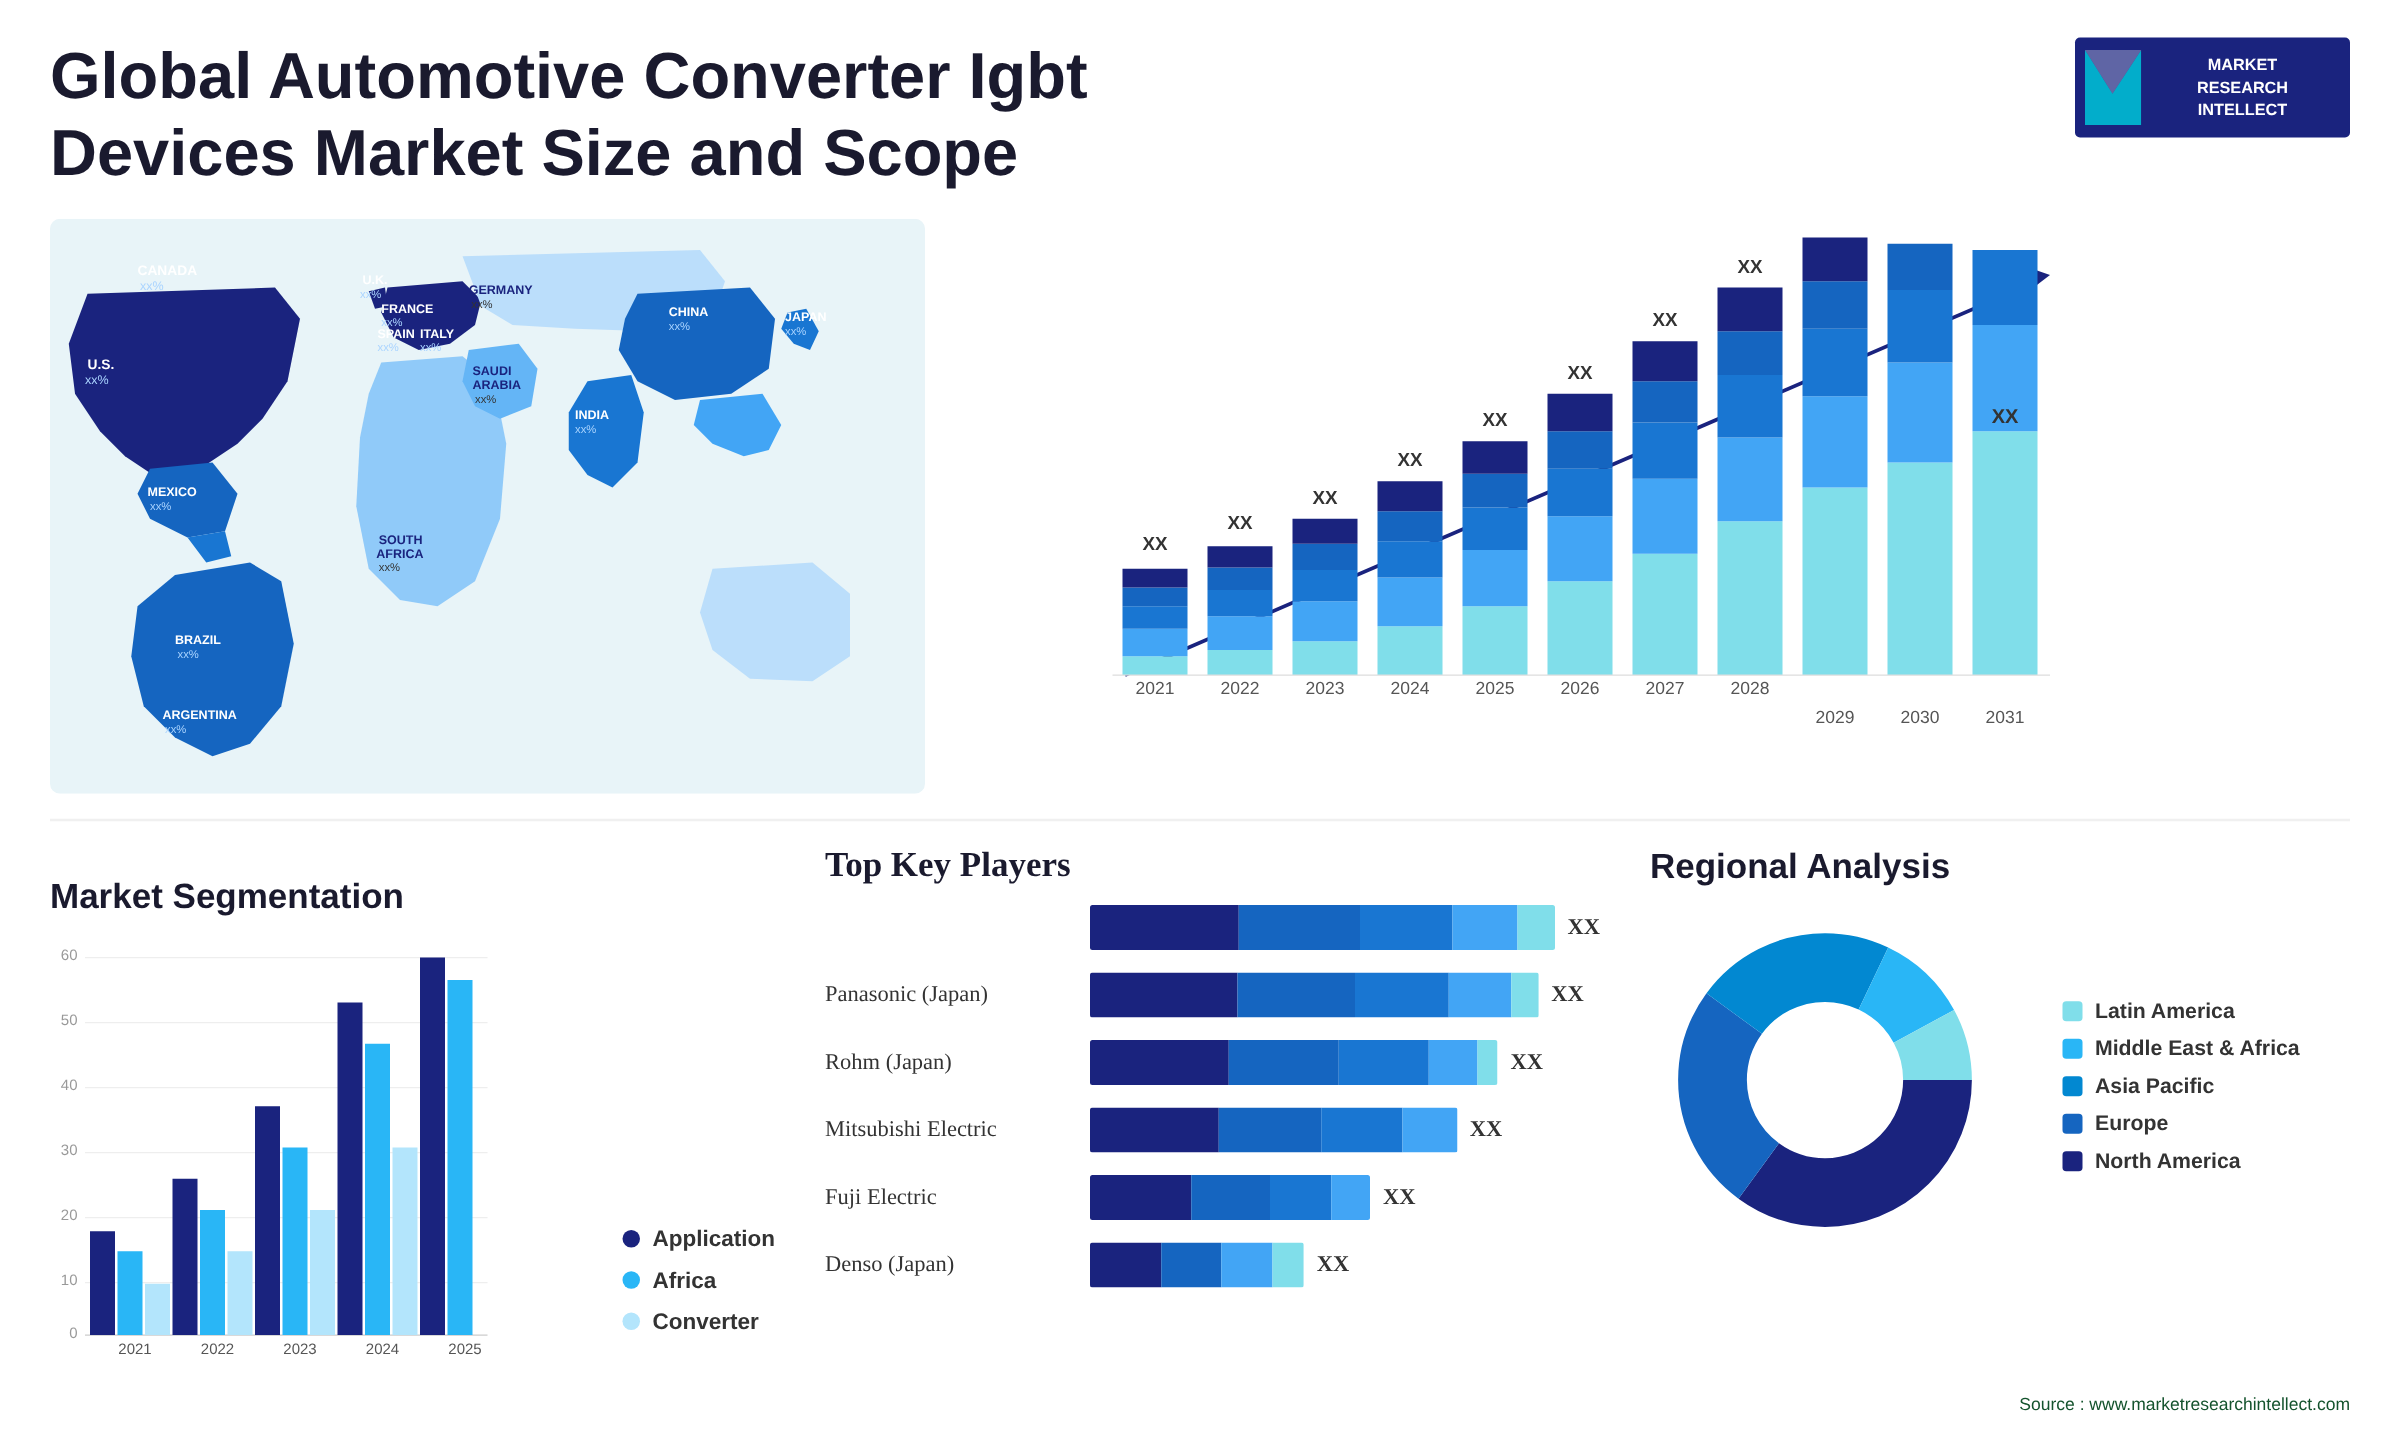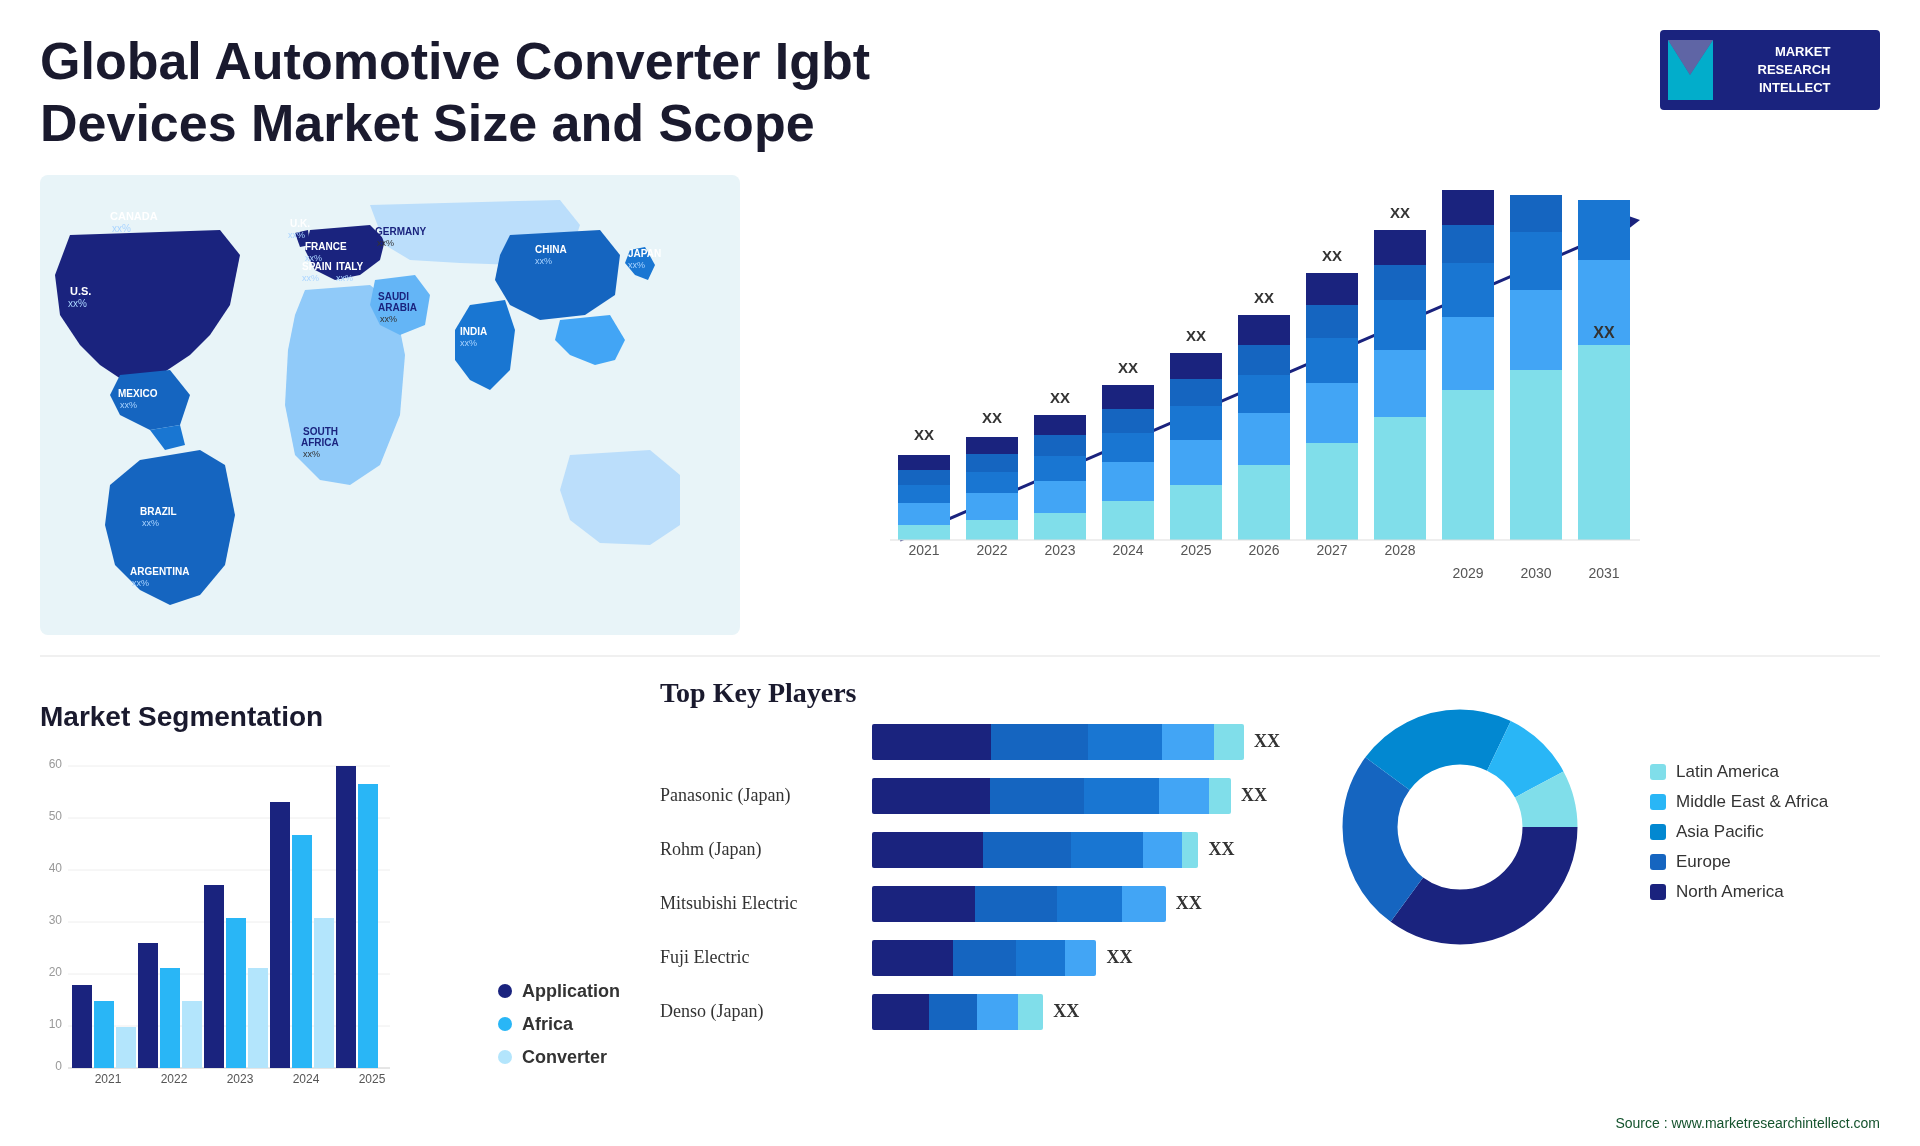--- a/index.html
+++ b/index.html
@@ -39,21 +39,21 @@
       align-items: center;
       justify-content: center;
       border-radius: 4px;
       position: relative;
       overflow: hidden;
     }
     .logo-text {
       color: white;
       font-size: 13px;
       font-weight: 700;
-      text-align: right;
+      text-align: center;
       line-height: 1.4;
       z-index: 2;
     }
     .logo-m {
       position: absolute;
       left: 8px;
       top: 50%;
       transform: translateY(-50%);
       width: 45px;
       height: 60px;
@@ -169,20 +169,21 @@
       margin-left: 10px;
     }
 
     
     .regional {
       flex: 1;
     }
     .regional-legend {
       margin-top: 20px;
       margin-left: 20px;
+      font-weight: bold;
     }
     .regional-legend-item {
       display: flex;
       align-items: center;
       gap: 10px;
       margin-bottom: 10px;
     }
     .regional-legend-dot {
       width: 16px;
       height: 16px;
@@ -586,20 +587,21 @@
             <div class="player-bar-segment" style="width:15%;background:#80deea;"></div>
           </div>
           <span class="player-value">XX</span>
         </div>
       </div>
 
     </div>
   </div>
 
   <div class="regional">
+    <div class="section-title">Regional Analysis</div>
 
     <div style="display:flex; align-items:center; gap:30px; margin-top:10px;">
 
       <svg viewBox="0 0 280 280" width="280" height="280">
 
         <circle cx="140" cy="140" r="90" fill="none" stroke="#1a237e" stroke-width="55" stroke-dasharray="197.9 367.6" stroke-dashoffset="0"></circle>
 
         <circle cx="140" cy="140" r="90" fill="none" stroke="#1565c0" stroke-width="55" stroke-dasharray="141.4 424.1" stroke-dashoffset="-197.9"></circle>
 
         <circle cx="140" cy="140" r="90" fill="none" stroke="#0288d1" stroke-width="55" stroke-dasharray="124.4 441.1" stroke-dashoffset="-339.3"></circle>

